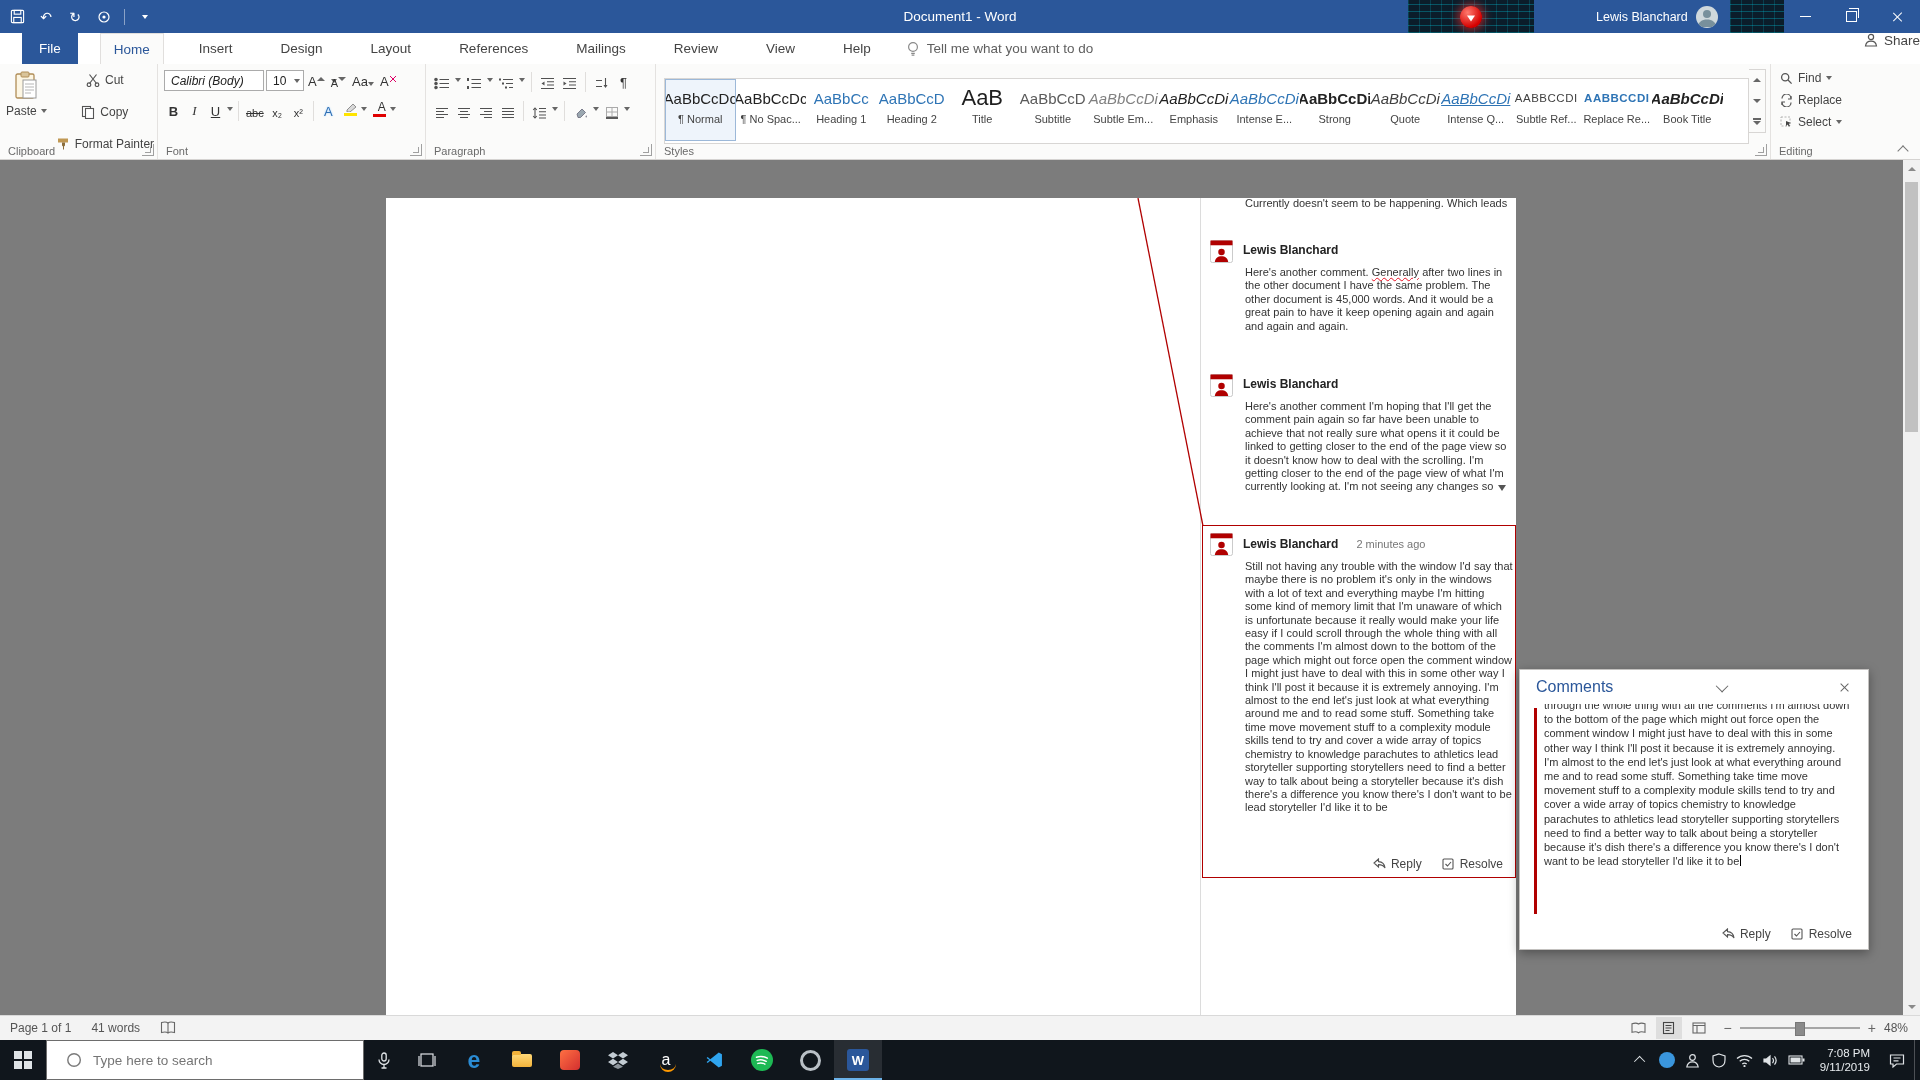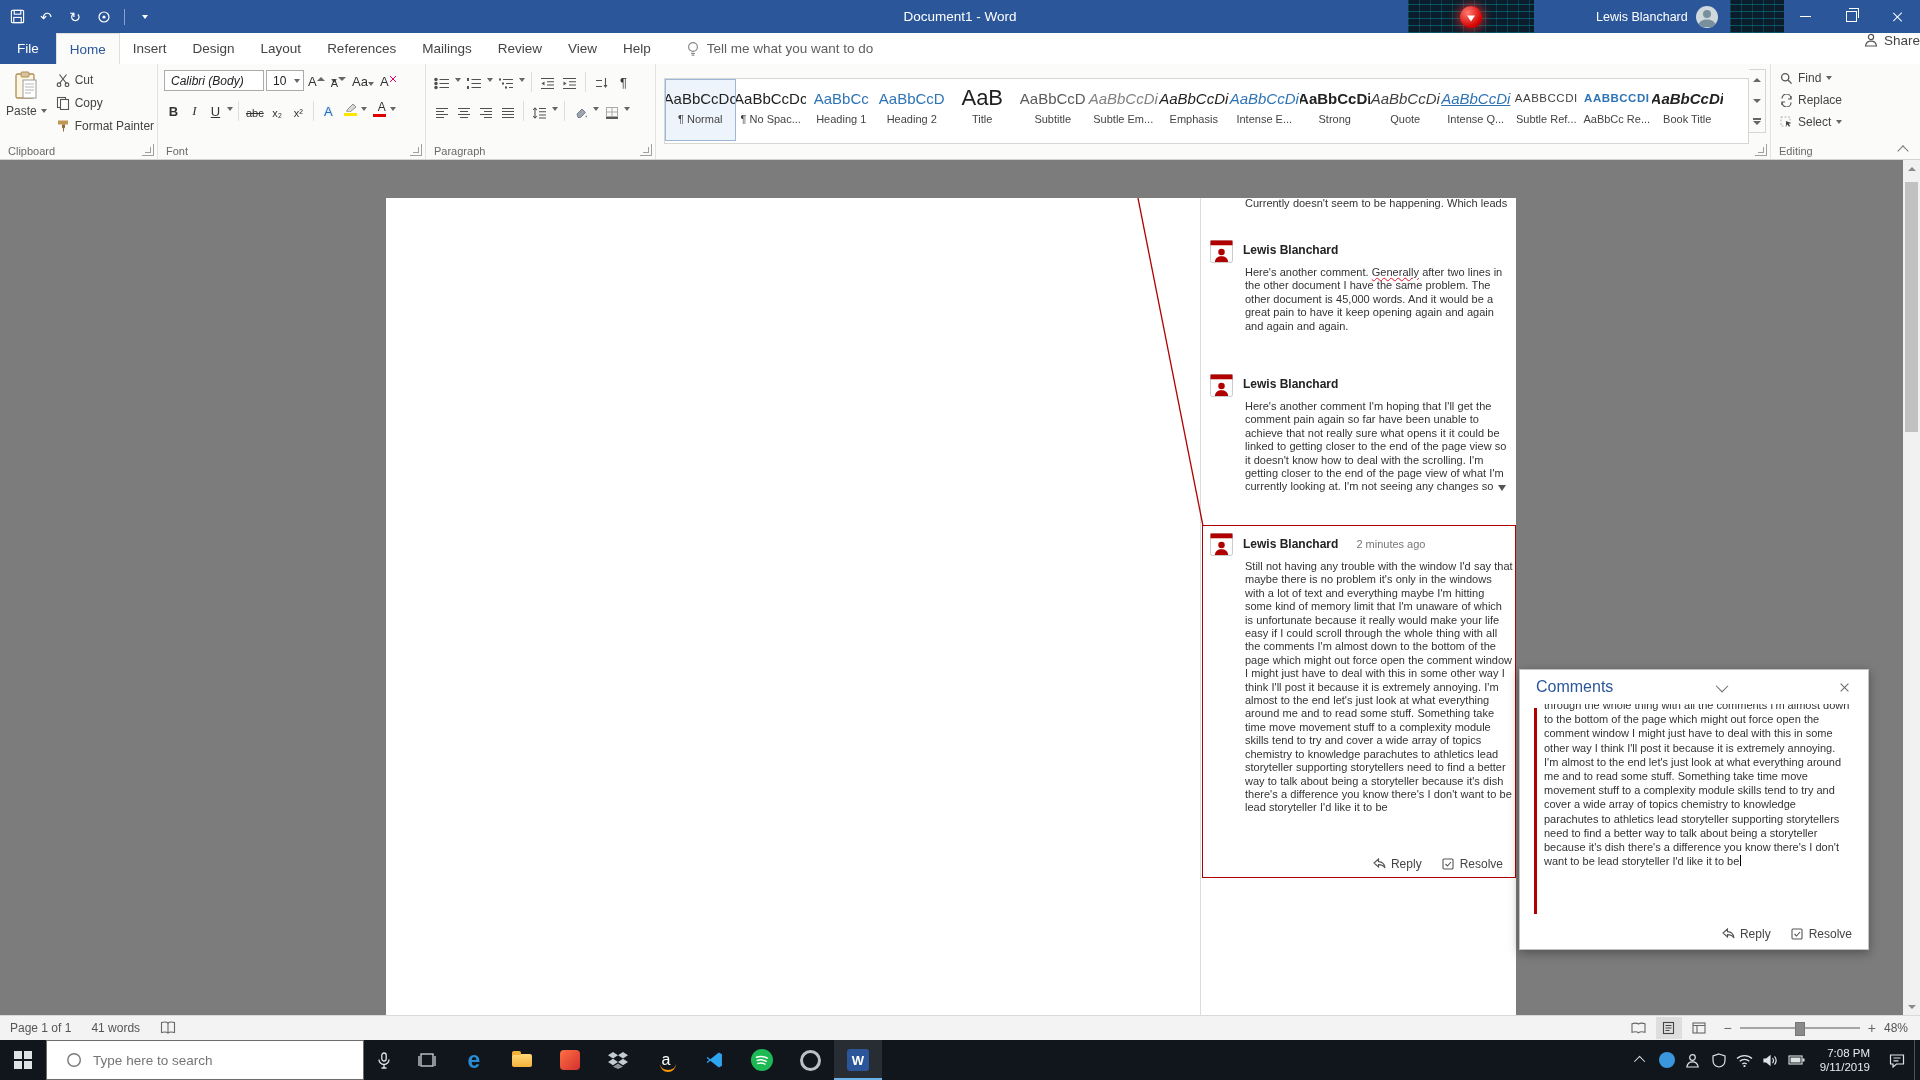--- a/index.html
+++ b/index.html
@@ -28,41 +28,41 @@
   .winbtn{width:46px;height:33px;display:flex;align-items:center;justify-content:center;}
   .mini{width:11px;height:1px;background:#fff;display:block;}
   .resto{width:9px;height:9px;border:1px solid #fff;position:relative;background:transparent;}
   .resto:before{content:"";position:absolute;left:2px;top:-4px;width:9px;height:9px;border:1px solid #fff;border-bottom:none;border-left:none;}
   .xline{position:relative;width:12px;height:12px;}
   .xline:before,.xline:after{content:"";position:absolute;left:5.5px;top:0;width:1.2px;height:12px;background:#fff;}
   .xline:before{transform:rotate(45deg);} .xline:after{transform:rotate(-45deg);}
 
   
   #ribbon-tabs{position:absolute;top:33px;left:0;right:0;height:31px;background:#fff;display:flex;align-items:stretch;font-size:13.5px;color:#444;}
-  .tab{display:flex;align-items:center;padding:0 13px;}
+  .tab{display:flex;align-items:center;padding:0 13px;margin-left:22px;}
   .tab.file{background:#2b579a;color:#fff;padding:0 17px;}
   .tab.active{color:#2b579a;background:#fbfbfa;border:1px solid #e1dfdd;border-bottom:none;}
   #tellme{display:flex;align-items:center;gap:7px;margin-left:22px;color:#5f5f5f;}
   #share{margin-left:auto;display:flex;align-items:flex-start;gap:6px;color:#444;}
 
   
   #ribbon-body{position:absolute;top:64px;left:0;right:0;height:95px;background:#fbfbfa;border-bottom:1px solid #d5d3d1;display:flex;}
   .rgroup{position:relative;border-right:1px solid #e4e2e0;box-sizing:border-box;padding:4px 4px 18px 6px;}
   .rlabel{position:absolute;left:0;right:0;bottom:2px;text-align:left;font-size:11px;color:#6a6a6a;margin-left:8px;}
   .launch{position:absolute;right:3px;bottom:3px;width:11px;height:11px;border-left:1px solid #8a8a8a;border-top:1px solid #8a8a8a;transform:rotate(180deg);opacity:.8;}
   .launch:before{content:"";position:absolute;left:2px;top:2px;width:5px;height:5px;border-left:1px solid #8a8a8a;border-top:1px solid #8a8a8a;}
   .rbtn{display:flex;align-items:center;gap:5px;font-size:12px;color:#444;padding:1px 3px;white-space:nowrap;}
   .dd{width:0;height:0;border-left:3.5px solid transparent;border-right:3.5px solid transparent;border-top:4px solid #666;}
   .fbtn{min-width:19px;height:21px;display:flex;align-items:flex-end;justify-content:center;font-size:13px;color:#333;padding:0 2px;box-sizing:border-box;padding-bottom:2px;}
   .vsep{width:1px;height:20px;background:#e0dedc;margin:0 3px;align-self:center;}
 
   #g-clip{width:158px;display:flex;gap:6px;}
   #paste{display:flex;flex-direction:column;align-items:center;width:46px;gap:3px;padding-top:3px;}
   #paste .plabel{font-size:12px;color:#444;display:flex;align-items:center;gap:4px;}
-  .clipcol{display:flex;flex-direction:column;gap:7px;padding-top:4px;}
+  .clipcol{display:flex;flex-direction:column;gap:16px;padding-top:4px;align-items:center;}
 
   #g-font{width:268px;}
   .frow{display:flex;align-items:center;gap:2px;}
   .combo{display:flex;align-items:center;border:1px solid #ababab;background:#fff;height:21px;font-size:12px;padding:0 3px 0 6px;gap:3px;box-sizing:border-box;}
   .combo input{border:0;outline:0;font:inherit;color:#222;padding:0;background:transparent;}
 
   #g-para{width:230px;}
   #g-styles{width:1115px;display:flex;}
   .sgallery{display:flex;border:1px solid #d8d6d4;background:#fff;margin:10px 0 0 2px;height:64px;flex:1;}
   .scell{width:70.5px;height:58px;text-align:center;padding-top:4px;box-sizing:content-box;overflow:hidden;}
@@ -533,38 +533,39 @@
         <div class="scell st12">
             <div class="sprev">AaBbCcDi</div>
             <div class="slab">Intense Q...</div>
           </div>
         <div class="scell st13">
             <div class="sprev">AABBCCDI</div>
             <div class="slab">Subtle Ref...</div>
           </div>
         <div class="scell st14">
             <div class="sprev">AABBCCDI</div>
-            <div class="slab">AaBbCc Re...</div>
+            <div class="slab">Replace Re...</div>
           </div>
         <div class="scell st15">
             <div class="sprev">AaBbCcDi</div>
             <div class="slab">Book Title</div>
           </div>
       </div>
       <div class="srail">
         <div>
             <span class="tri-up"></span>
           </div>
         <div>
             <span class="tri-dn"></span>
           </div>
         <div>
             <span class="tri-more"></span>
           </div>
       </div>
+      <div class="rlabel">Styles</div>
       <span class="launch"></span>
     </div>
 
     <div class="rgroup" id="g-edit">
       <div class="rbtn">
         <svg width="13" height="13" viewBox="0 0 13 13">
             <g fill="none" stroke="#555" stroke-width="1.3">
               <circle cx="5.2" cy="5.2" r="3.6"></circle>
               <path d="M8 8l3.6 3.6"></path>
             </g>

